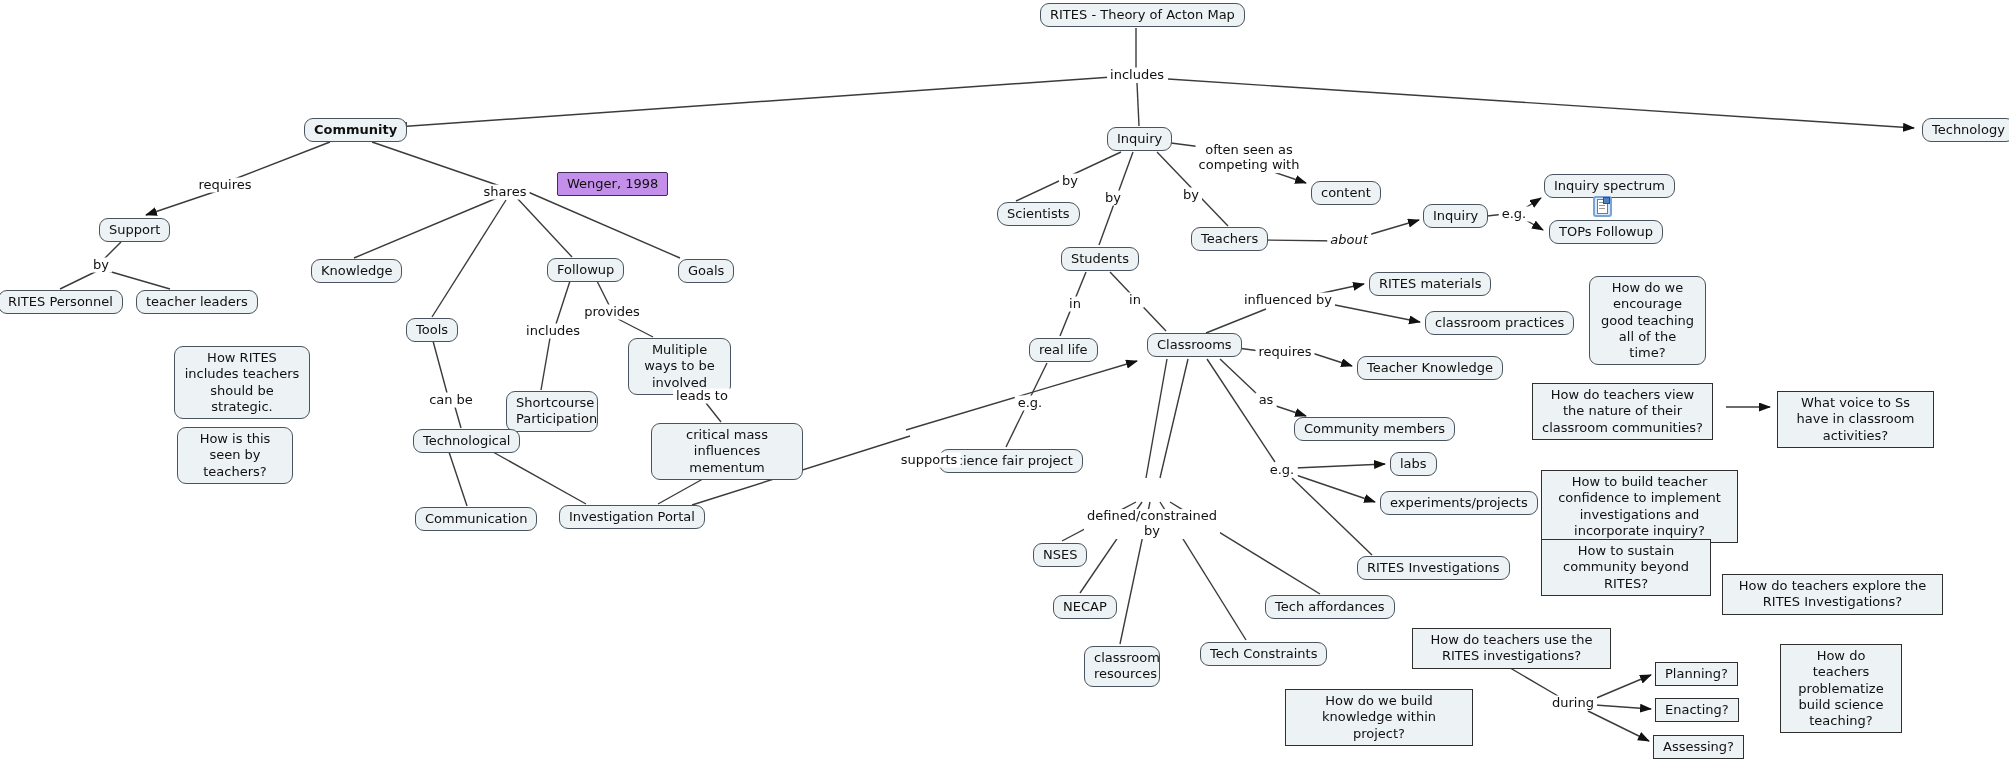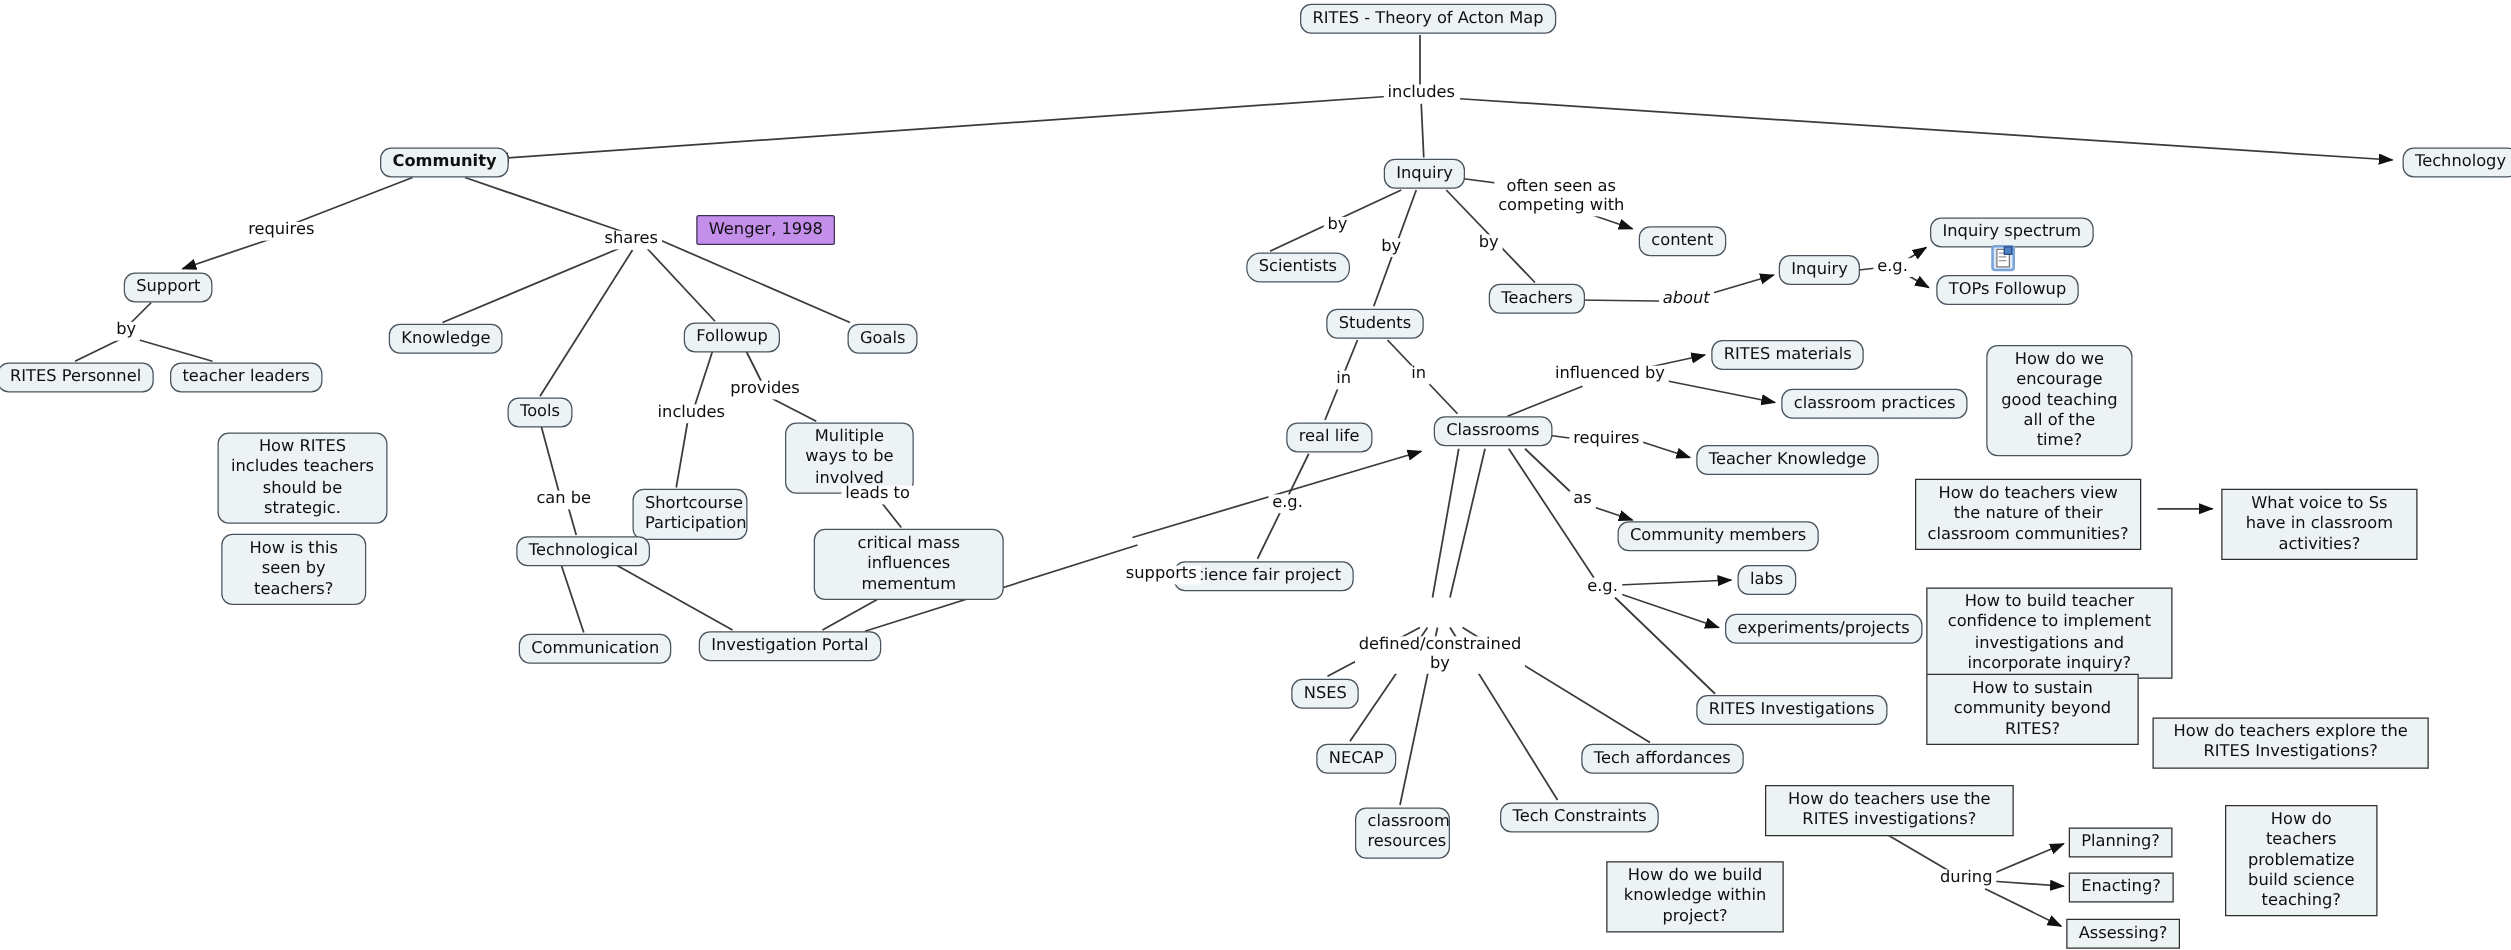--- a/index.html
+++ b/index.html
@@ -165,21 +165,21 @@
   <div class="node wrap qrect" style="left:1532px;top:383px;width:181px;">How do teachers view the nature of their classroom communities?</div>
   <div class="node wrap qrect" style="left:1777px;top:391px;width:157px;">What voice to Ss have in classroom activities?</div>
   <div class="node wrap qrect" style="left:1541px;top:470px;width:197px;">How to build teacher confidence to implement investigations and incorporate inquiry?</div>
   <div class="node wrap qrect" style="left:1541px;top:539px;width:170px;">How to sustain community beyond RITES?</div>
   <div class="node wrap qrect" style="left:1722px;top:574px;width:221px;">How do teachers explore the RITES Investigations?</div>
   <div class="node wrap qrect" style="left:1412px;top:628px;width:199px;">How do teachers use the RITES investigations?</div>
   <div class="node qrect" style="left:1655px;top:662px;">Planning?</div>
   <div class="node qrect" style="left:1655px;top:698px;">Enacting?</div>
   <div class="node qrect" style="left:1653px;top:735px;">Assessing?</div>
   <div class="node wrap qrect" style="left:1780px;top:644px;width:122px;">How do teachers problematize build science teaching?</div>
-  <div class="node wrap qrect" style="left:1285px;top:689px;width:142px;">How do we build knowledge within project?</div>
+  <div class="node wrap qrect" style="left:1285px;top:689px;width:188px;">How do we build knowledge within project?</div>
 
   <div class="linklabel" style="left:1137px;top:75px;">includes</div>
   <div class="linklabel" style="left:225px;top:185px;">requires</div>
   <div class="linklabel" style="left:101px;top:265px;">by</div>
   <div class="linklabel" style="left:505px;top:192px;">shares</div>
   <div class="linklabel" style="left:553px;top:331px;">includes</div>
   <div class="linklabel" style="left:612px;top:312px;">provides</div>
   <div class="linklabel" style="left:702px;top:396px;">leads to</div>
   <div class="linklabel" style="left:451px;top:400px;">can be</div>
   <div class="linklabel" style="left:929px;top:432px;margin-top:28px;">supports</div>

